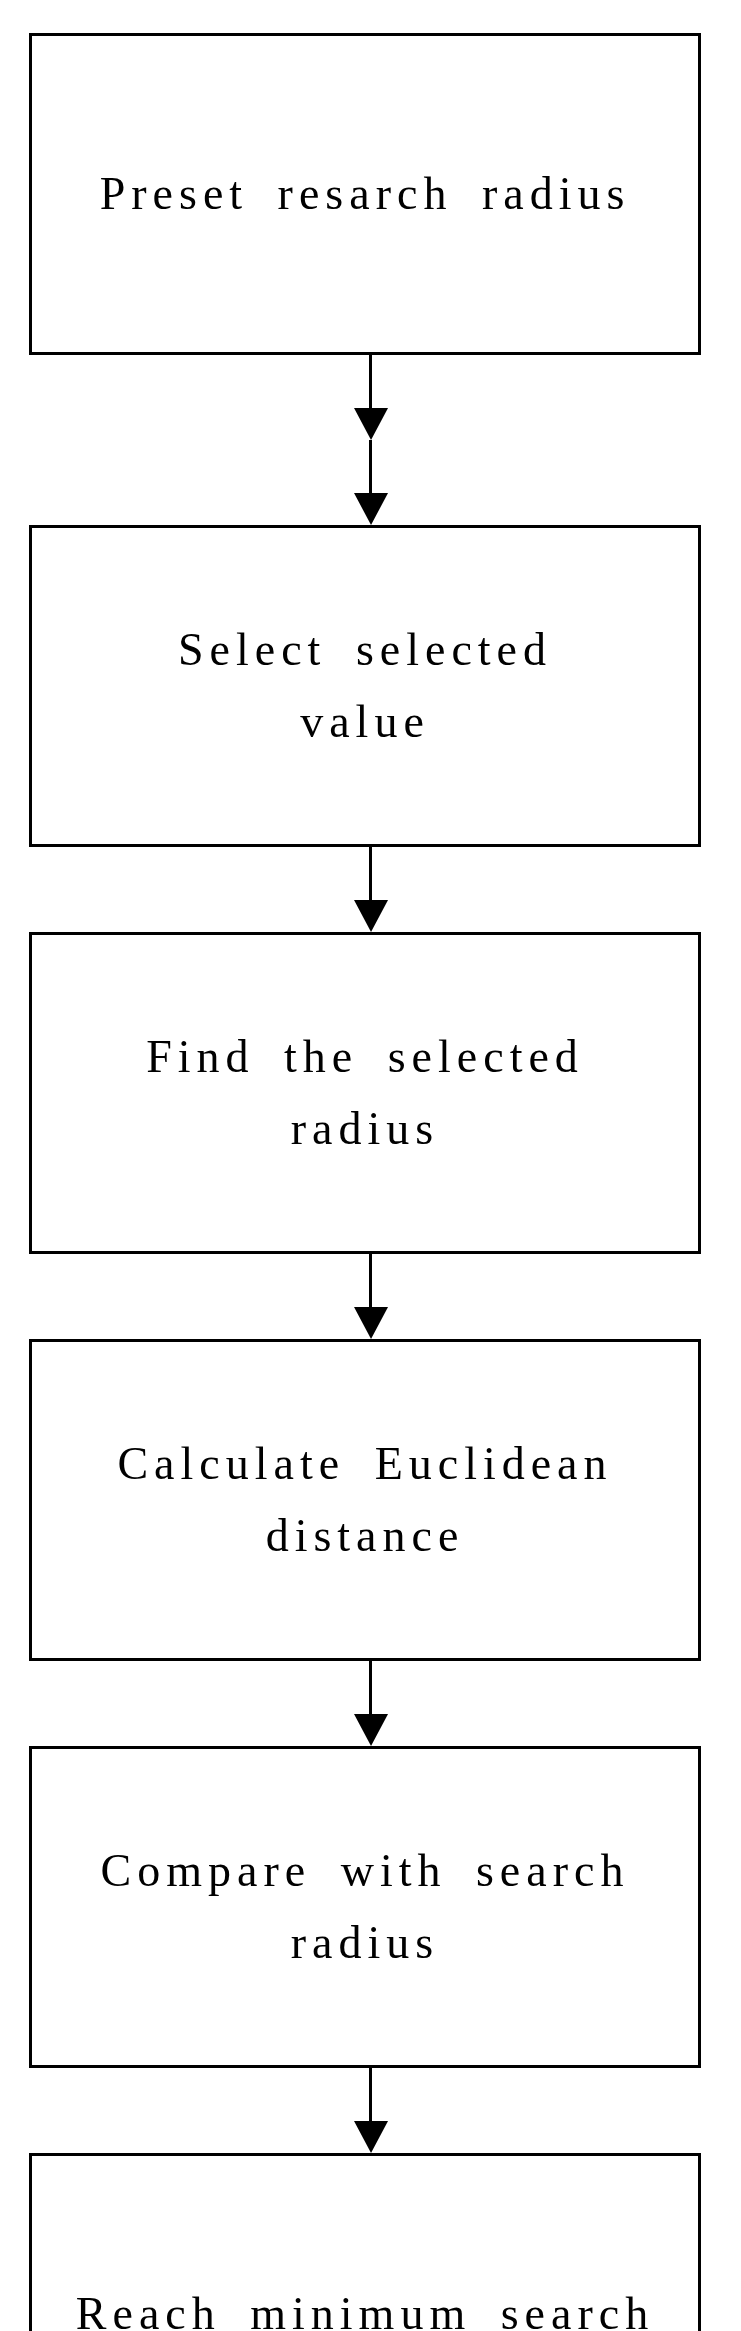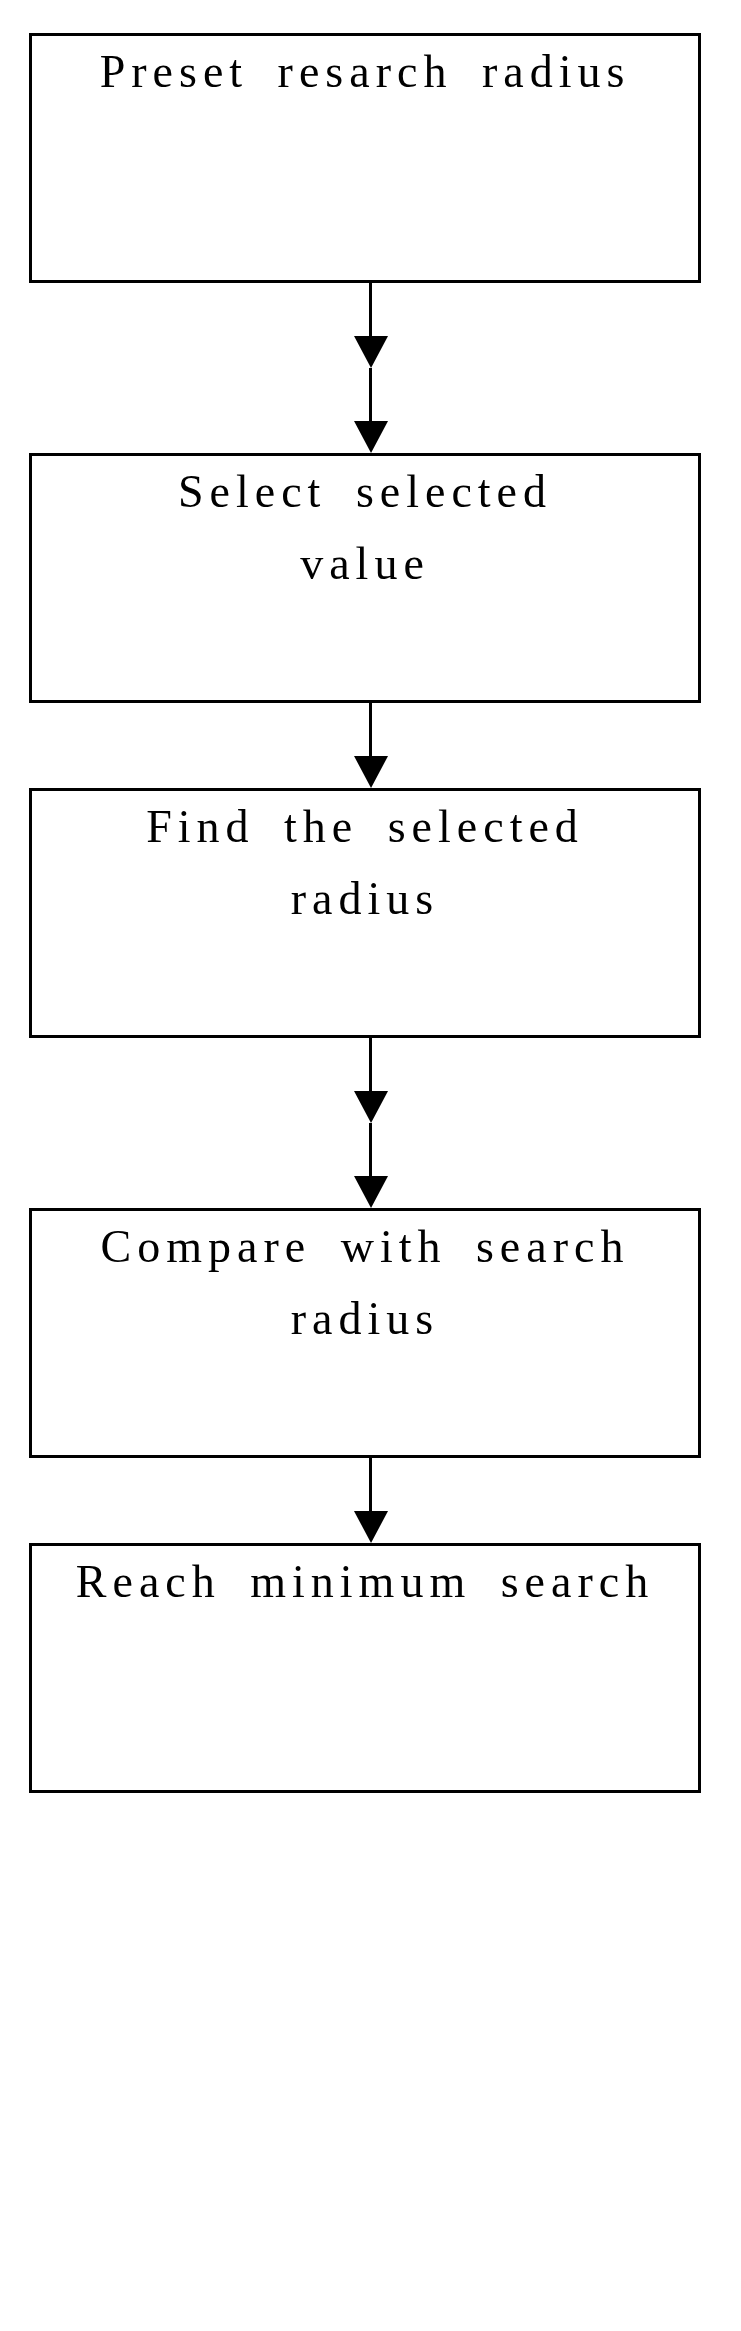--- a/index.html
+++ b/index.html
@@ -12,25 +12,25 @@
     width: 741px;
     height: 2331px;
     background: #ffffff;
     font-family: "Liberation Serif", serif;
     overflow: hidden;
   }
   .node {
     box-sizing: border-box;
     margin-left: 29px;
     width: 672px;
-    height: 250px;
+    height: 322px;
     border: 3px solid #000000;
     background: #ffffff;
     display: flex;
-    align-items: flex-start;
+    align-items: center;
     justify-content: center;
   }
   .node:first-child {
     margin-top: 33px;
   }
   .node-label {
     font-size: 46px;
     line-height: 72px;
     letter-spacing: 6px;
     word-spacing: 12px;
@@ -91,20 +91,24 @@
   <div class="node">
     <span class="node-label">Find the selected
 radius</span>
   </div>
 
   <div class="arrow">
     <div class="arrow-line"></div>
     <div class="arrow-head"></div>
   </div>
 
+  <div class="node">
+    <span class="node-label">Calculate Euclidean
+distance</span>
+  </div>
 
   <div class="arrow">
     <div class="arrow-line"></div>
     <div class="arrow-head"></div>
   </div>
 
   <div class="node">
     <span class="node-label">Compare with search
 radius</span>
   </div>

